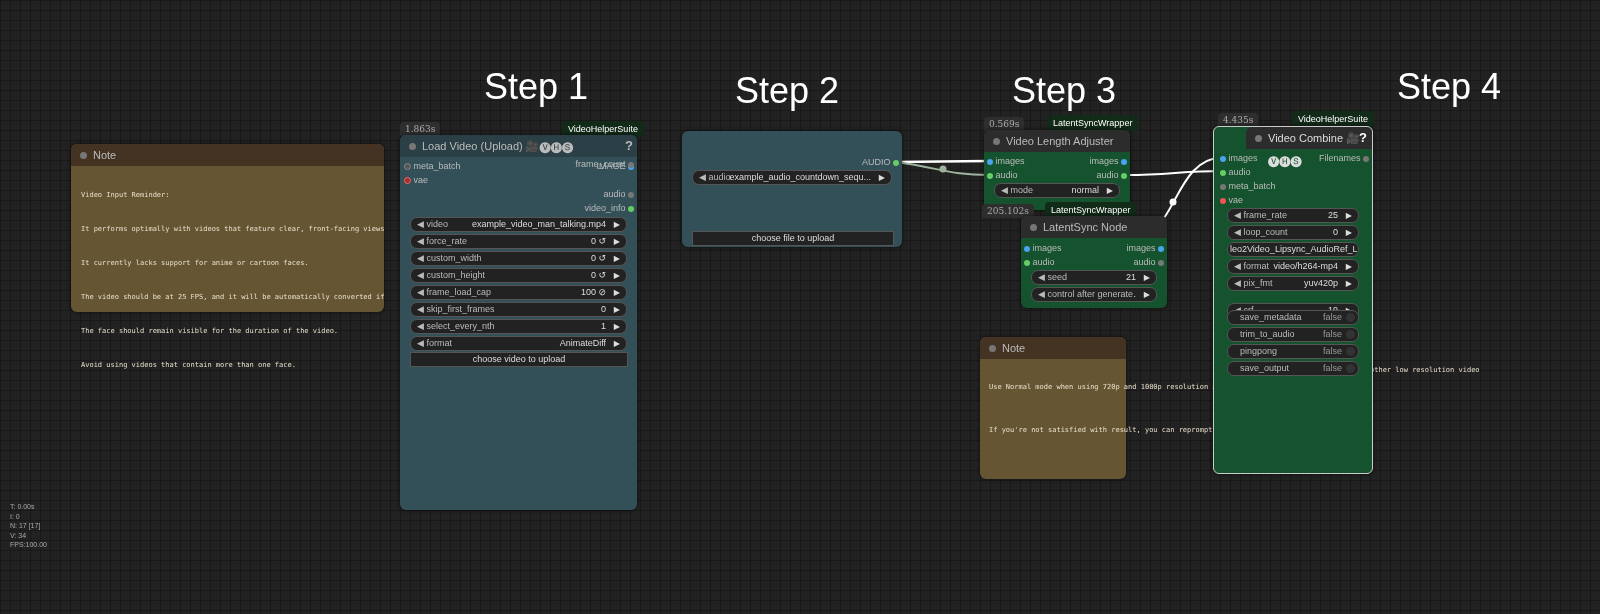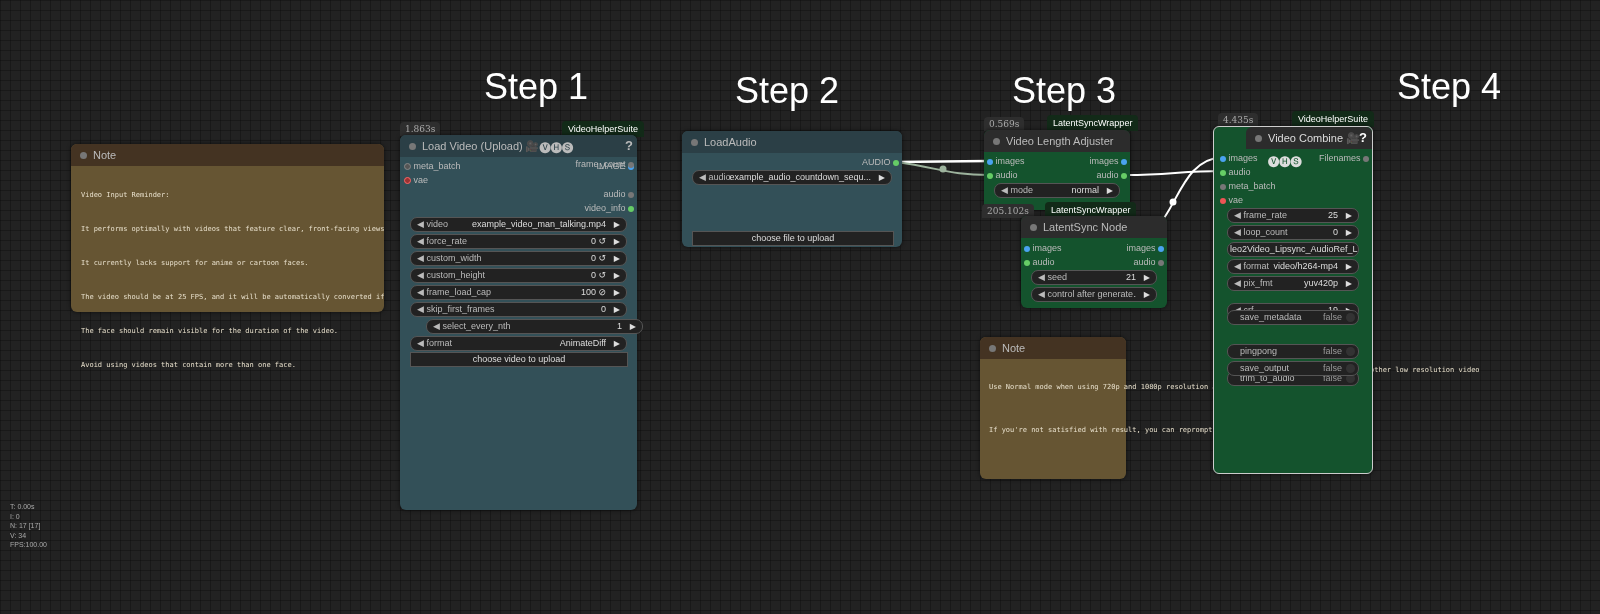--- a/index.html
+++ b/index.html
@@ -104,35 +104,34 @@
   <div class="widget" style="left:10px;top:150px;width:215px;">
       <span class="l">◀ <span>frame_load_cap</span></span>
       <span class="v">100 ⊘</span>
       <span class="ar">▶</span>
     </div>
   <div class="widget" style="left:10px;top:167px;width:215px;">
       <span class="l">◀ <span>skip_first_frames</span></span>
       <span class="v">0</span>
       <span class="ar">▶</span>
     </div>
-  <div class="widget" style="left:26px;top:184px;width:215px;">
+  <div class="widget" style="left:10px;top:184px;width:215px;">
       <span class="l">◀ <span>select_every_nth</span></span>
       <span class="v">1</span>
       <span class="ar">▶</span>
     </div>
   <div class="widget" style="left:10px;top:201px;width:215px;">
       <span class="l">◀ <span>format</span></span>
       <span class="v">AnimateDiff</span>
       <span class="ar">▶</span>
     </div>
   <div class="btn" style="left:10px;top:217px;width:216px;">choose video to upload</div>
 </div>
 
 <div class="node vid" style="left:682px;top:131px;width:220px;height:116px;">
-  <div class="node-title"><span class="dot"></span><span>LoadAudio</span></div>
   <div class="slot" style="right:3px;top:24px;"><span>AUDIO</span> <span class="sdot" style="background:#6c6;"></span></div>
   <div class="widget" style="left:10px;top:39px;width:198px;">
       <span class="l">◀ <span>audio</span></span>
       <span class="v">example_audio_countdown_sequ...</span>
       <span class="ar">▶</span>
     </div>
   <div class="btn" style="left:10px;top:100px;width:200px;">choose file to upload</div>
 </div>
 
 <div class="badge-time" style="left:984px;top:117px;">0.569s</div>
@@ -217,21 +216,21 @@
       <span class="l">◀ <span>crf</span></span>
       <span class="v">19</span>
       <span class="ar">▶</span>
     </div>
 
   <div class="widget toggle" style="left:13px;top:183px;width:130px;">
       <span class="l" style="left:12px;text-align:center;">save_metadata</span>
       <span class="v">false</span>
       <span class="knob"></span>
     </div>
-  <div class="widget toggle" style="left:13px;top:200px;width:130px;margin-top:44px;">
+  <div class="widget toggle" style="left:13px;top:200px;width:130px;">
       <span class="l" style="left:12px;">trim_to_audio</span>
       <span class="v">false</span>
       <span class="knob"></span>
     </div>
   <div class="widget toggle" style="left:13px;top:217px;width:130px;">
       <span class="l" style="left:12px;">pingpong</span>
       <span class="v">false</span>
       <span class="knob"></span>
     </div>
   <div class="widget toggle" style="left:13px;top:234px;width:130px;">

